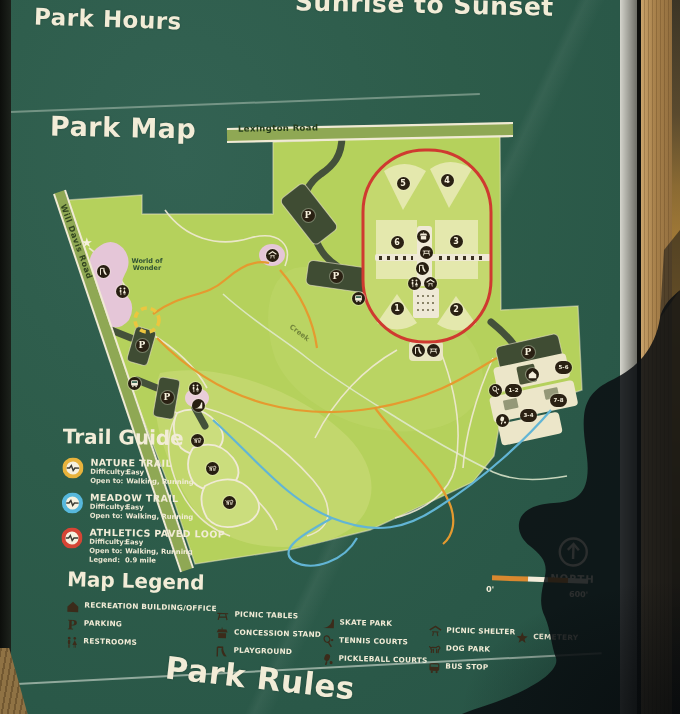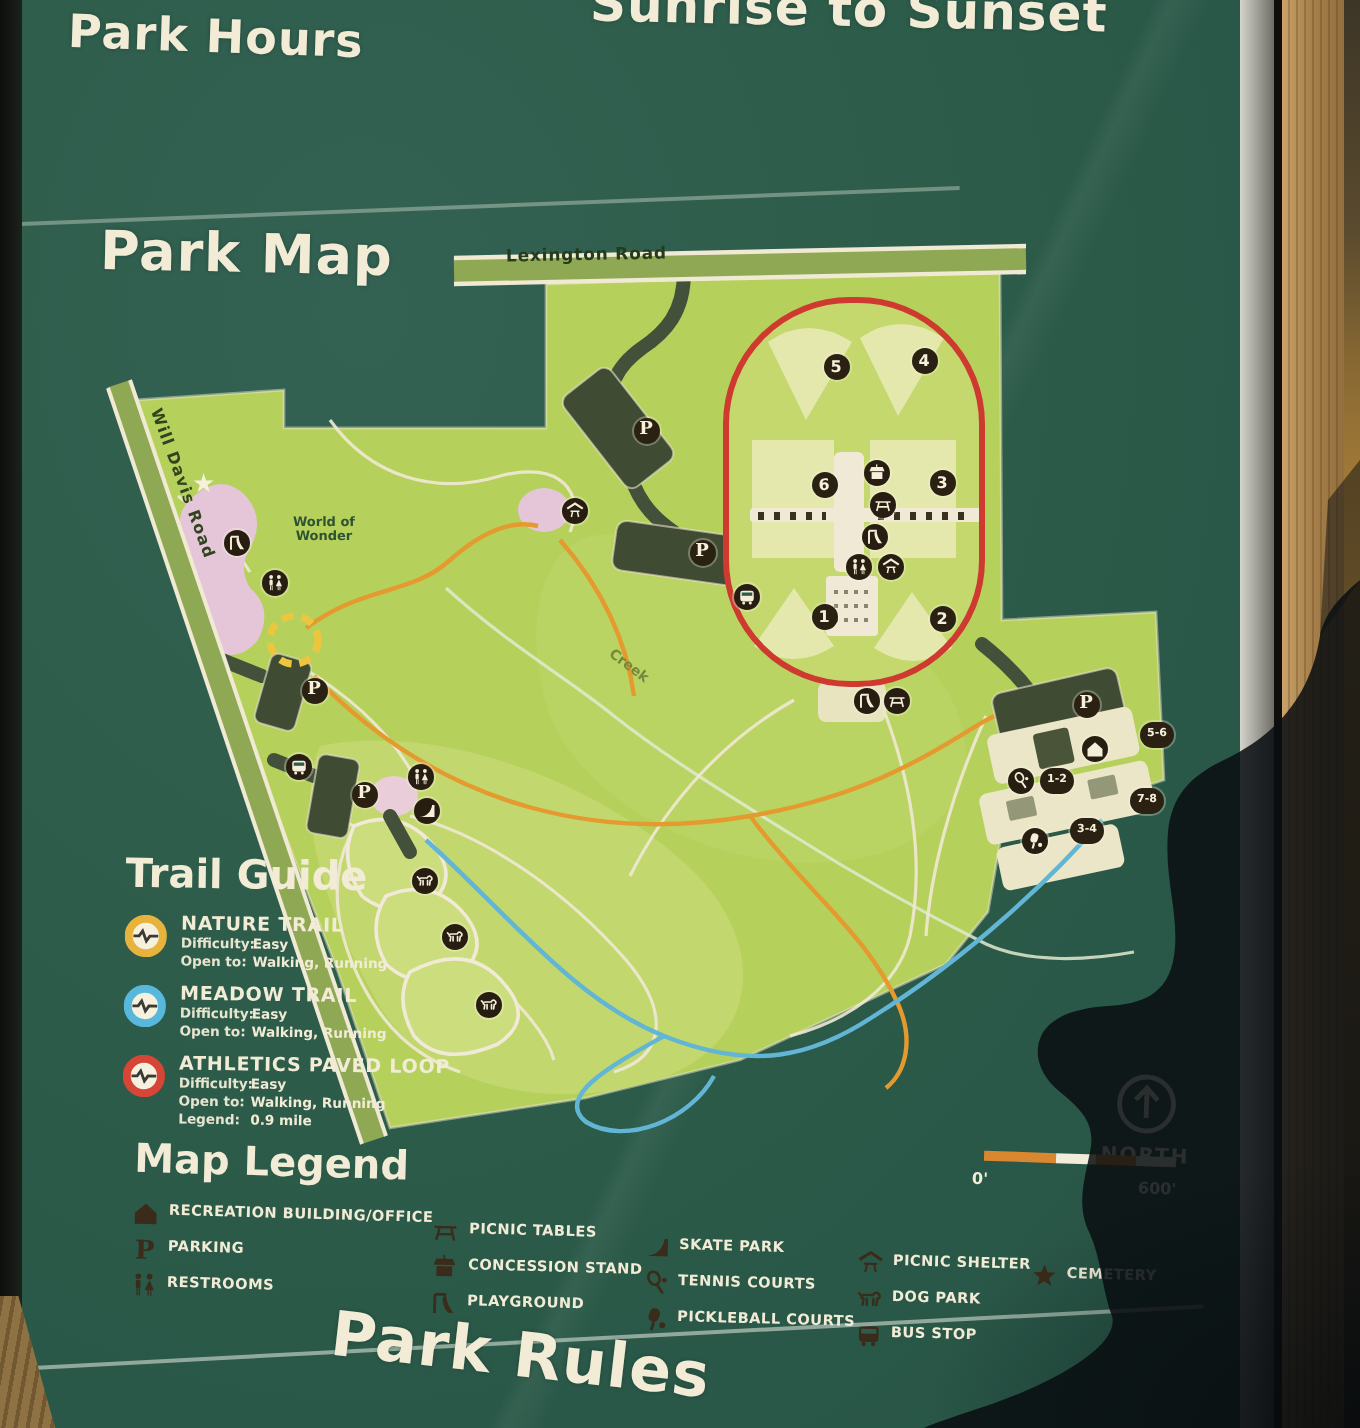--- a/index.html
+++ b/index.html
@@ -16,21 +16,21 @@
   #sep2{left:-8px;top:668px;width:600px;transform:rotate(-3deg);background:rgba(230,236,226,.55);}
   .heading{position:absolute;color:#f2ecd7;font-weight:bold;letter-spacing:.5px;
     text-shadow:0 0 2px rgba(0,0,0,.25);}
   #park-hours{left:24px;top:6px;font-size:23px;transform:rotate(2deg);}
   #sunrise{left:285px;top:-10px;font-size:25px;transform:rotate(1.2deg);}
   #park-map-h{left:40px;top:112px;font-size:27px;transform:rotate(1.2deg);}
   #park-rules{left:155px;top:660px;font-size:31px;transform:rotate(6.5deg);}
   
   #map-wrap{left:35px;top:108px;width:548px;height:472px;}
   #map-svg{position:absolute;left:0;top:0;}
-  #map-overlay{position:absolute;left:15px;top:0;width:100%;height:100%;}
+  #map-overlay{position:absolute;left:0;top:0;width:100%;height:100%;}
   .maplabel{position:absolute;font-weight:bold;color:#2c4426;}
   #lex-label{left:193px;top:15px;font-size:8.5px;letter-spacing:.4px;transform:rotate(-1deg);color:#253c1c;}
   #wdr-label{left:22px;top:95px;font-size:8px;letter-spacing:.6px;transform:rotate(70deg);transform-origin:0 0;color:#31441f;}
   #creek-label{left:243px;top:221px;font-size:7px;transform:rotate(37deg);color:#75883c;}
   #wow-label{left:84px;top:150px;width:36px;font-size:6.5px;line-height:7px;text-align:center;color:#2f5233;}
   .marker{position:absolute;width:13px;height:13px;border-radius:50%;background:#271e11;
     display:flex;align-items:center;justify-content:center;box-shadow:0 0 0 1px rgba(250,245,225,.35);}
   .marker svg{width:9px;height:9px;color:#f4eedb;}
   .badge{position:absolute;min-width:13px;height:13px;border-radius:50%;background:#2a2113;color:#f6f0dc;
     font-size:8px;font-weight:bold;display:flex;align-items:center;justify-content:center;

